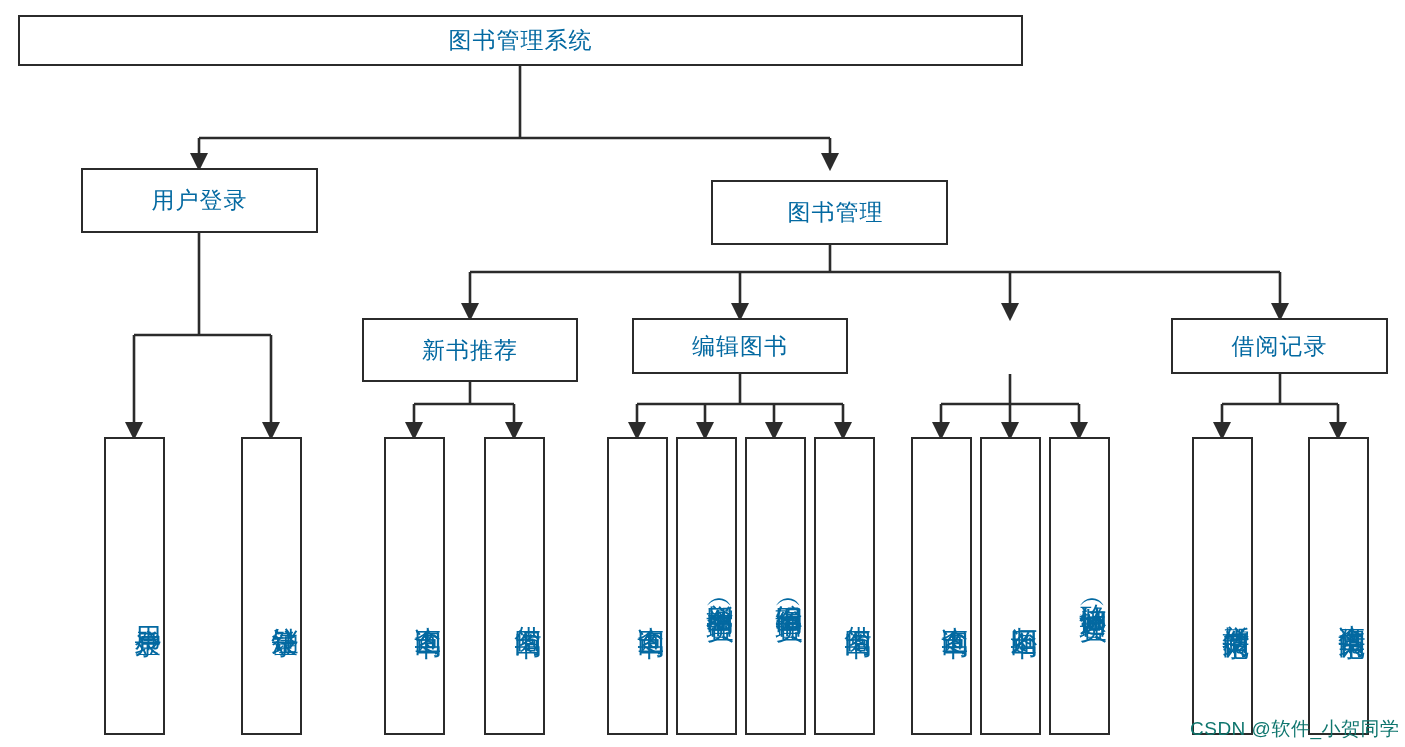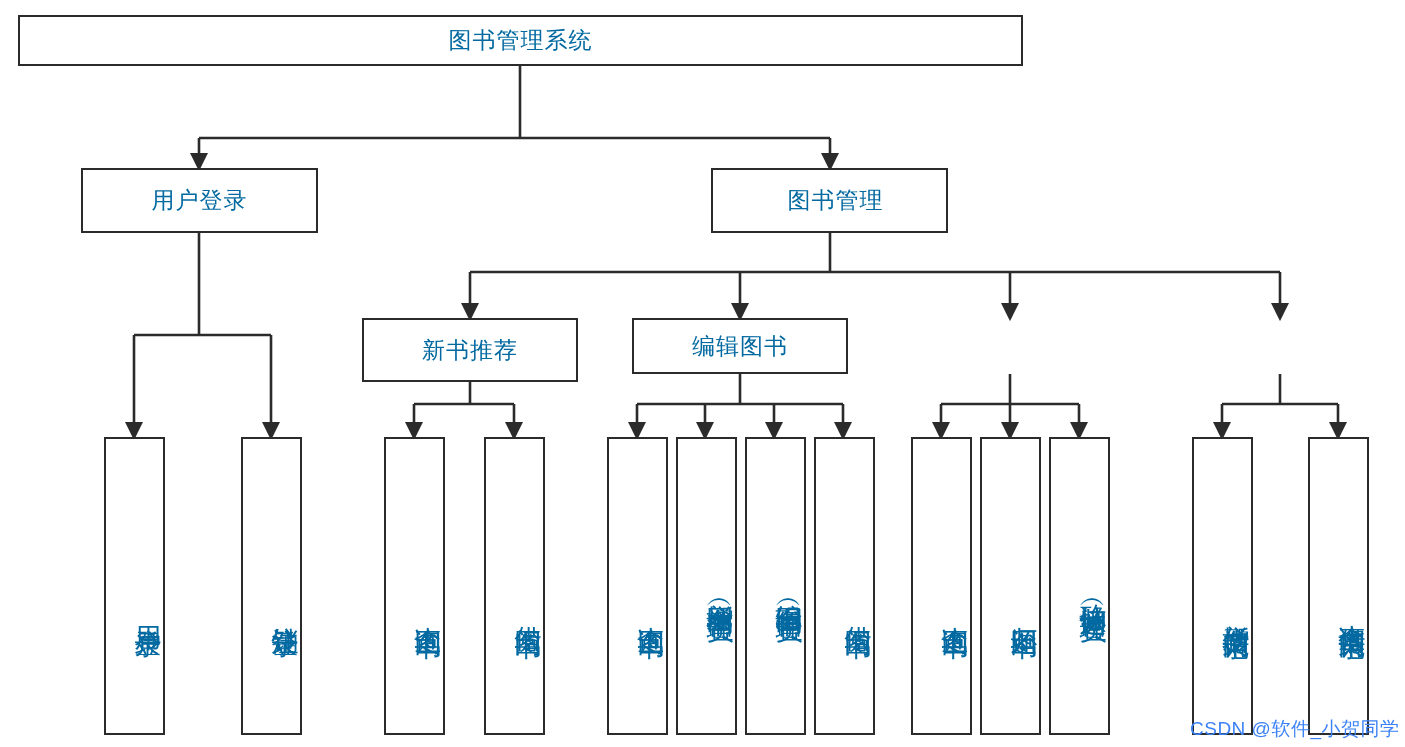--- a/index.html
+++ b/index.html
@@ -49,21 +49,21 @@
     align-items: flex-start;
     justify-content: center;
     padding-top: 46px;
     white-space: nowrap;
   }
   .node-v.tall {
     padding-top: 10px;
   }
   .watermark {
     position: absolute;
-    color: #3b82f6;
+    color: #0f766e;
     font-size: 19px;
     white-space: nowrap;
     letter-spacing: 0.5px;
   }
 </style>
 </head>
 <body>
 
 <div id="canvas">
 
@@ -113,24 +113,25 @@
       <path d="M 1280 374 L 1280 404"></path>
       <path d="M 1222 404 L 1338 404"></path>
       <path d="M 1222 404 L 1222 431" marker-end="url(#arrow)"></path>
       <path d="M 1338 404 L 1338 431" marker-end="url(#arrow)"></path>
     </g>
   </svg>
 
   <div class="node node-h" style="left:18px; top:15px; width:1005px; height:51px;">图书管理系统</div>
 
   <div class="node node-h" style="left:81px; top:168px; width:237px; height:65px;">用户登录</div>
-  <div class="node node-h" style="left:711px; top:168px; width:237px; height:65px;padding-left:12px;">图书管理</div>
+  <div class="node node-h" style="left:711px; top:180px; width:237px; height:65px;padding-left:12px;">图书管理</div>
 
   <div class="node node-h" style="left:362px; top:318px; width:216px; height:64px;">新书推荐</div>
   <div class="node node-h" style="left:632px; top:318px; width:216px; height:56px;">编辑图书</div>
+  <div class="node node-h" style="left:1171px; top:318px; width:217px; height:56px;">借阅记录</div>
 
   <div class="node node-v" style="left:104px; top:437px; width:61px; height:298px;">用户登录</div>
   <div class="node node-v" style="left:241px; top:437px; width:61px; height:298px;">注销登录</div>
 
   <div class="node node-v" style="left:384px; top:437px; width:61px; height:298px;">查询图书</div>
   <div class="node node-v" style="left:484px; top:437px; width:61px; height:298px;">借阅图书</div>
 
   <div class="node node-v" style="left:607px; top:437px; width:61px; height:298px;">查询图书</div>
   <div class="node node-v tall" style="left:676px; top:437px; width:61px; height:298px;">新增图书（管理员）</div>
   <div class="node node-v tall" style="left:745px; top:437px; width:61px; height:298px;">编辑图书（管理员）</div>

